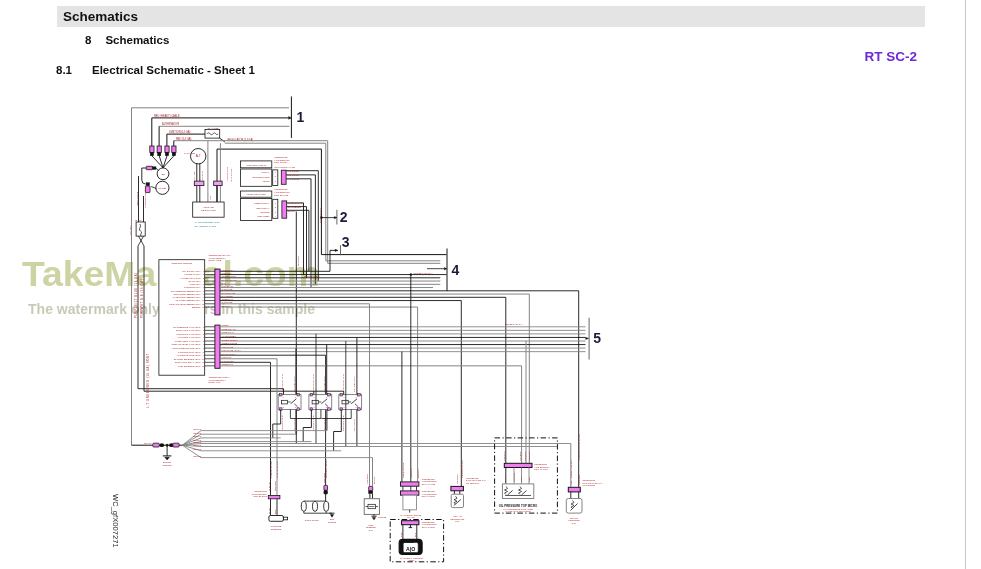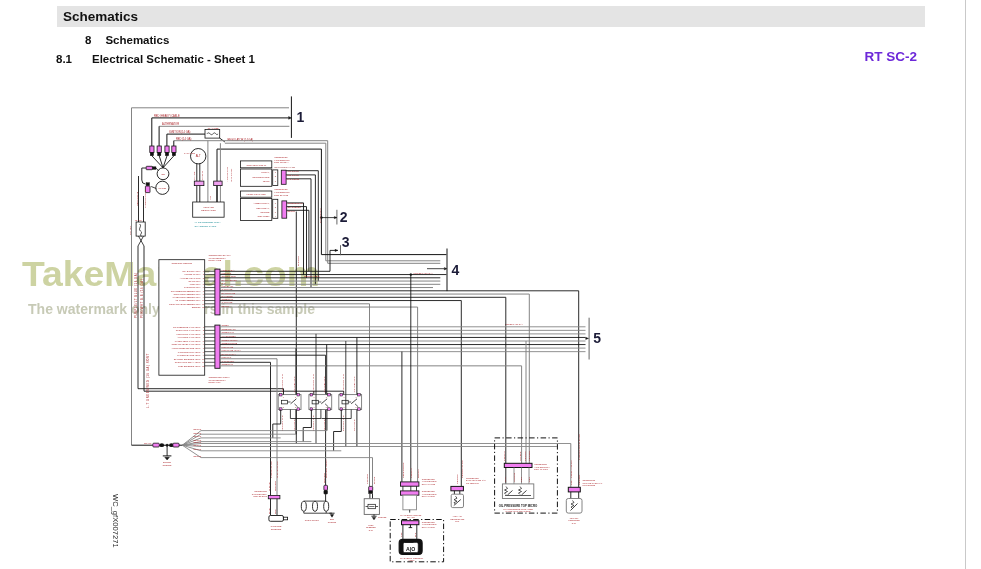--- a/index.html
+++ b/index.html
@@ -1,21 +1,21 @@
 <!DOCTYPE html>
 <html><head>
 <meta charset="utf-8">
 <style>
   html,body { margin:0; padding:0; background:#ffffff; width:981px; height:569px; overflow:hidden; }
   * { box-sizing:border-box; }
   .hdr { position:absolute; left:57px; top:6px; width:868px; height:21px; background:#e4e4e4; }
   .hdr .l { position:absolute; left:6px; top:3px; font:bold 13.5px "Liberation Sans", sans-serif; color:#111; }
   .hdr .r { position:absolute; right:8px; top:3px; font:bold 13.5px "Liberation Sans", sans-serif; color:#6d28d9;margin-top:40px; }
   .h8 { position:absolute; left:57px; top:34px; font:bold 11.5px "Liberation Sans", sans-serif; color:#111;padding-left:28px; }
-  .h81 { position:absolute; left:56px; top:53px; font:bold 11.5px "Liberation Sans", sans-serif; color:#111; }
+  .h81 { position:absolute; left:56px; top:64px; font:bold 11.5px "Liberation Sans", sans-serif; color:#111; }
   .pageborder { position:absolute; left:965px; top:0; width:1px; height:569px; background:#c9c9c9; }
   svg { position:absolute; left:0; top:0; }
 </style>
 </head>
 <body>
 
 <div class="hdr">
 
   <span class="l">Schematics</span>
 

